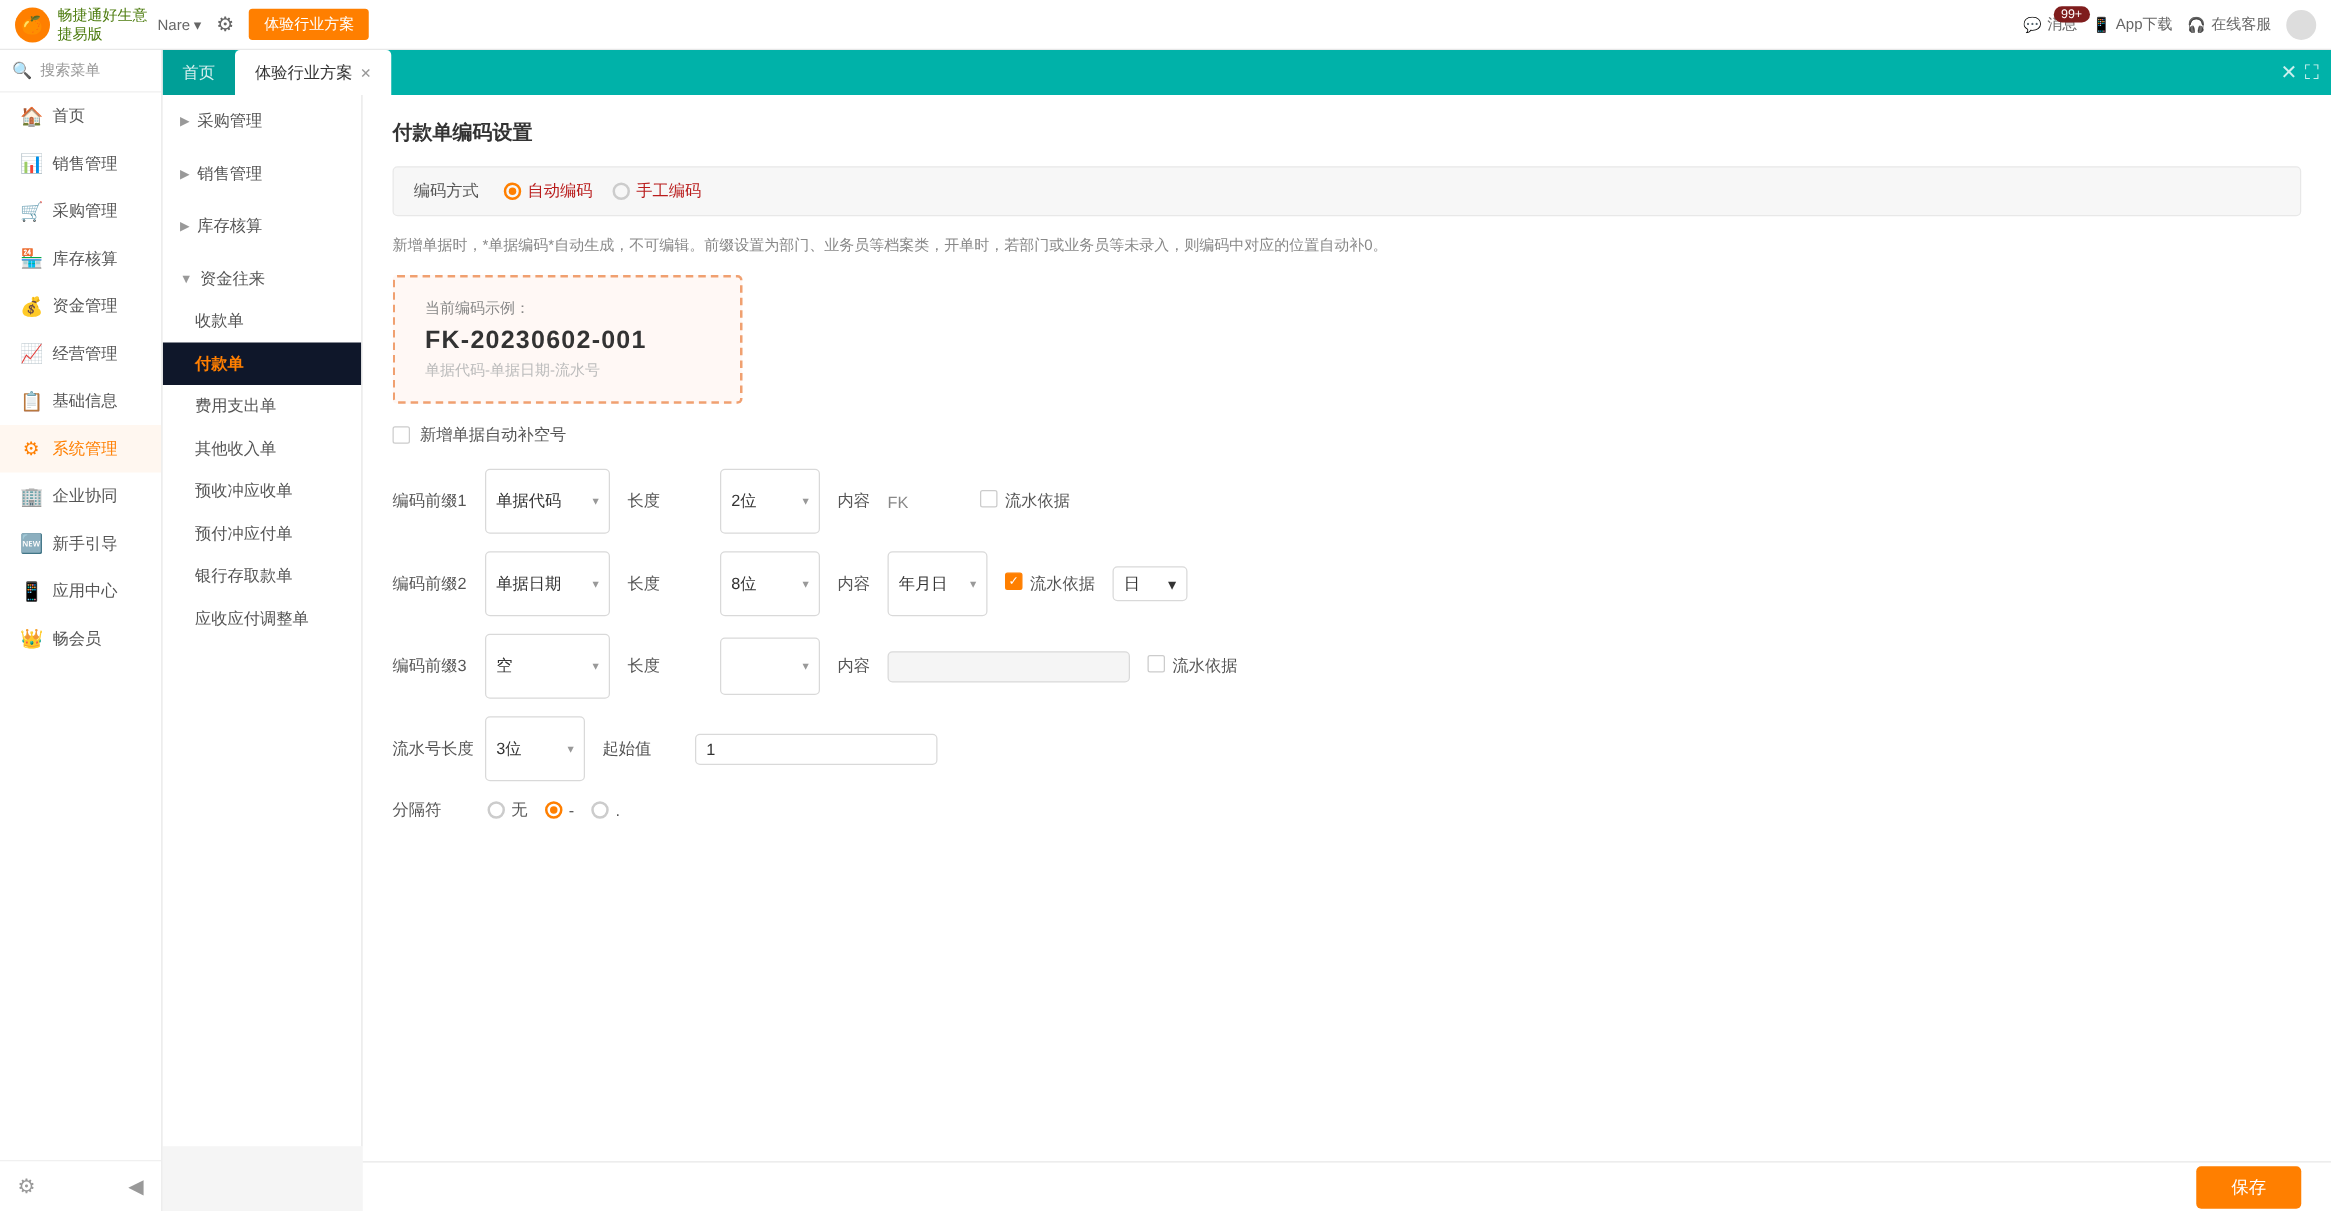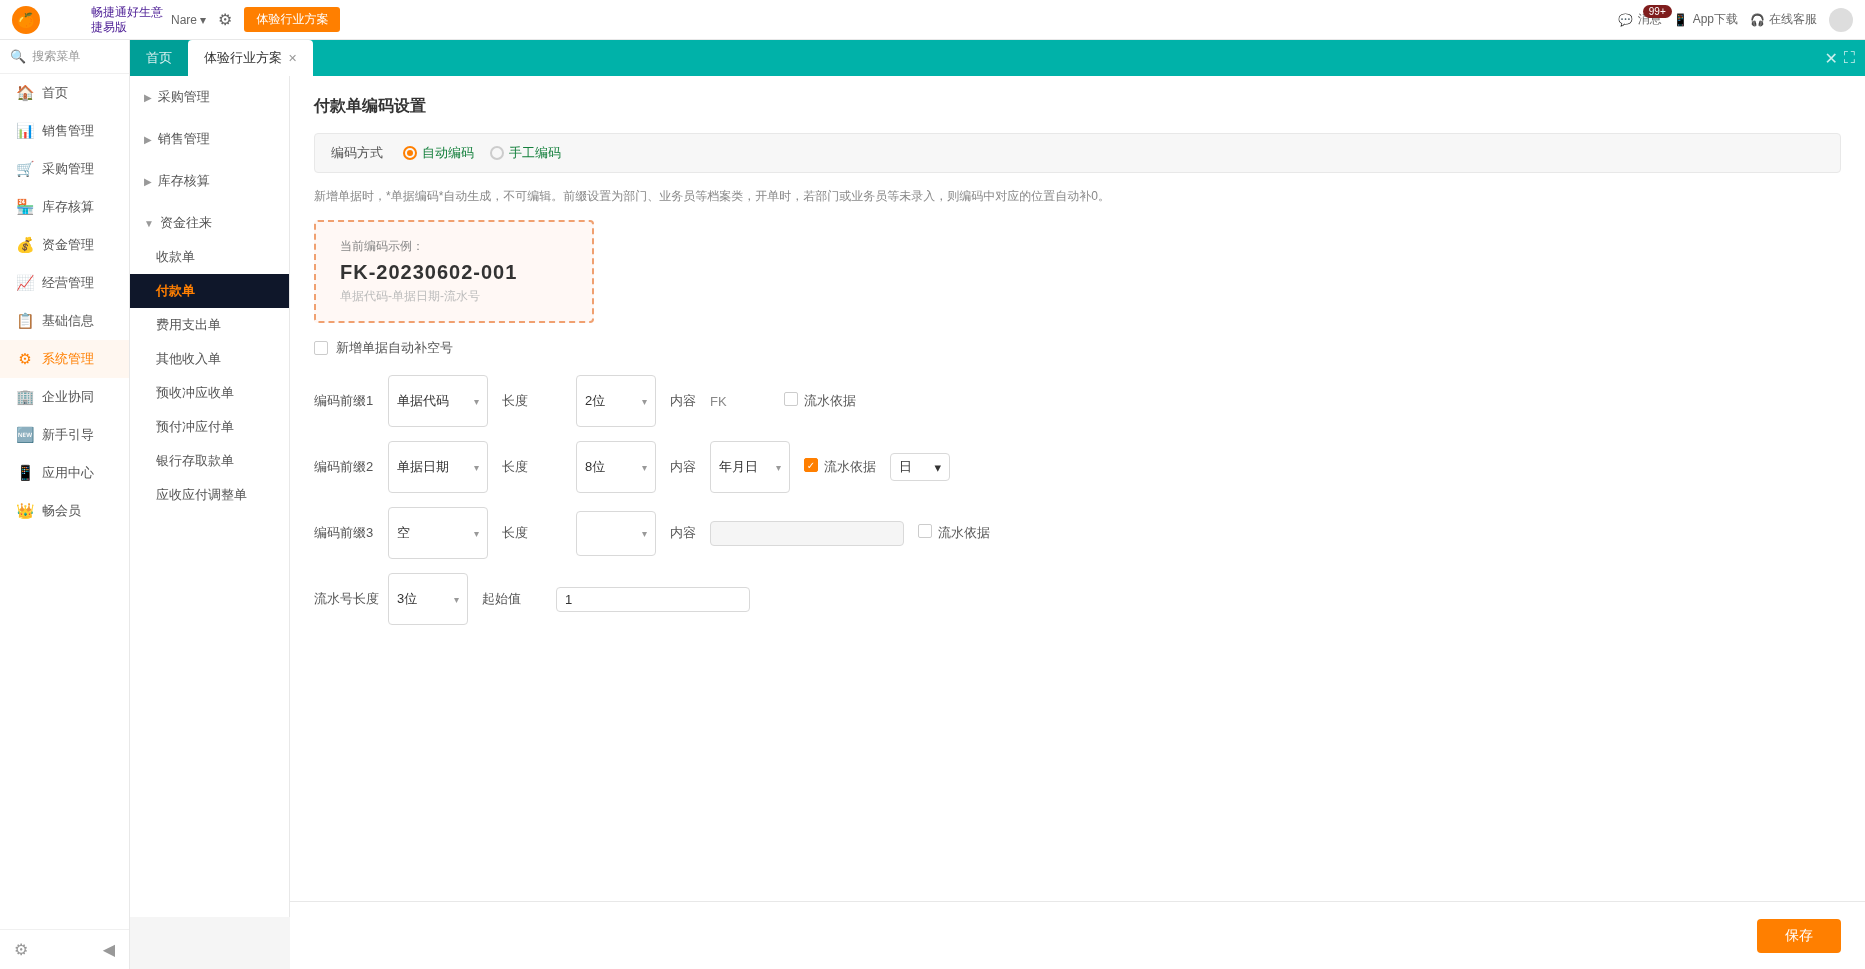--- a/index.html
+++ b/index.html
@@ -14,21 +14,21 @@
       align-items: center;
       padding: 0 12px;
       justify-content: space-between;
       position: fixed;
       top: 0; left: 0; right: 0;
       z-index: 100;
     }
     .top-bar-left { display: flex; align-items: center; gap: 8px; }
     .top-bar-logo { display: flex; align-items: center; gap: 6px; }
     .logo-icon { width: 28px; height: 28px; background: #ff7f00; border-radius: 50%; display: flex; align-items: center; justify-content: center; color: white; font-size: 14px; }
-    .logo-text { font-size: 12px; color: #4c1d95; line-height: 1.2; margin-left: 45px; }
+    .logo-text { font-size: 12px; color: #4d7c0f; line-height: 1.2; }
     .top-bar-controls { display: flex; align-items: center; gap: 12px; }
     .dropdown-btn { display: flex; align-items: center; gap: 3px; font-size: 12px; color: #666; cursor: pointer; }
     .settings-btn { color: #666; cursor: pointer; font-size: 16px; }
     .trial-btn {
       background: #ff7f00;
       color: white;
       border: none;
       padding: 4px 12px;
       border-radius: 3px;
       font-size: 12px;
@@ -140,21 +140,21 @@
       border: 1px solid #e8e8e8;
       border-radius: 4px;
       padding: 10px 16px;
       margin-bottom: 14px;
       display: flex;
       align-items: center;
       gap: 20px;
     }
     .section-label { font-size: 13px; color: #555; }
     .radio-group { display: flex; align-items: center; gap: 16px; }
-    .radio-item { display: flex; align-items: center; gap: 5px; cursor: pointer; font-size: 13px; color: #15803d; }
+    .radio-item { display: flex; align-items: center; gap: 5px; cursor: pointer; font-size: 13px; color: #b91c1c; }
     .radio-circle {
       width: 14px; height: 14px;
       border-radius: 50%;
       border: 2px solid #ccc;
       display: flex; align-items: center; justify-content: center;
     }
     .radio-circle.checked { border-color: #ff7f00; }
     .radio-circle.checked::after {
       content: '';
       width: 6px; height: 6px;
@@ -263,21 +263,21 @@
       width: 14px; height: 14px;
       border-radius: 50%;
       border: 2px solid #ccc;
       display: flex; align-items: center; justify-content: center;
     }
     .sep-circle.checked { border-color: #ff7f00; }
     .sep-circle.checked::after { content: ''; width: 6px; height: 6px; border-radius: 50%; background: #ff7f00; }
 
     
     .bottom-bar {
-      height: 68px;
+      height: 40px;
       background: #fff;
       border-top: 1px solid #e8e8e8;
       display: flex;
       align-items: center;
       justify-content: flex-end;
       padding: 0 24px;
     }
     .save-btn {
       background: #ff7f00;
       color: white;
@@ -587,20 +587,39 @@
           <span class="form-label">流水号长度</span>
           <div class="form-select" style="min-width:80px;">
             <span>3位</span>
             <span class="arrow">▾</span>
           </div>
           <span class="form-label">起始值</span>
           <input class="form-input" value="1" style="min-width: 80px;">
         </div>
 
         
+        <div class="sep-row">
+          <span class="form-label">分隔符</span>
+          <div class="sep-options">
+            <div class="sep-radio">
+              <div class="sep-circle"></div>
+              <span>无</span>
+            </div>
+            <div class="sep-radio">
+              <div class="sep-circle checked">
+                  <span></span>
+                </div>
+              <span>-</span>
+            </div>
+            <div class="sep-radio">
+              <div class="sep-circle"></div>
+              <span>.</span>
+            </div>
+          </div>
+        </div>
       </div>
 
       <div class="bottom-bar">
         <button class="save-btn">保存</button>
       </div>
     </div>
   </div>
 </div>
 
 </body></html>

